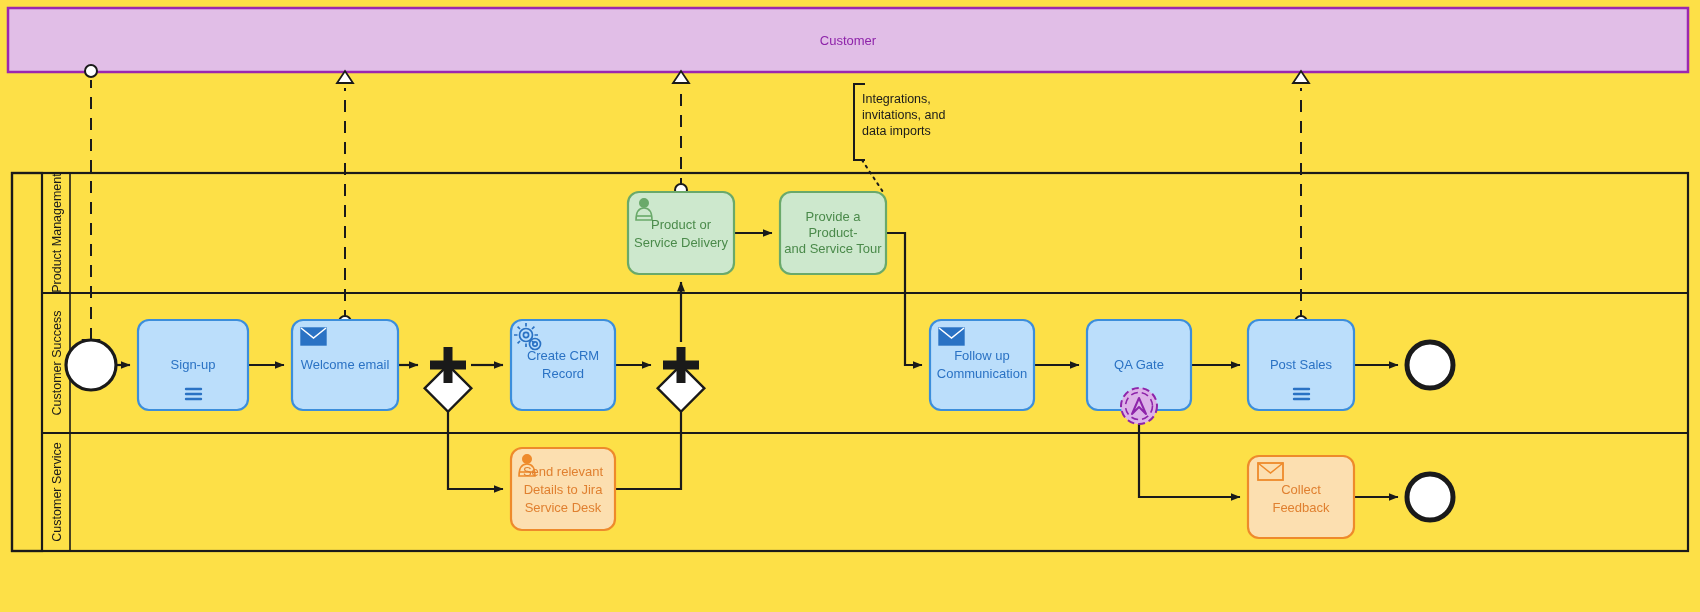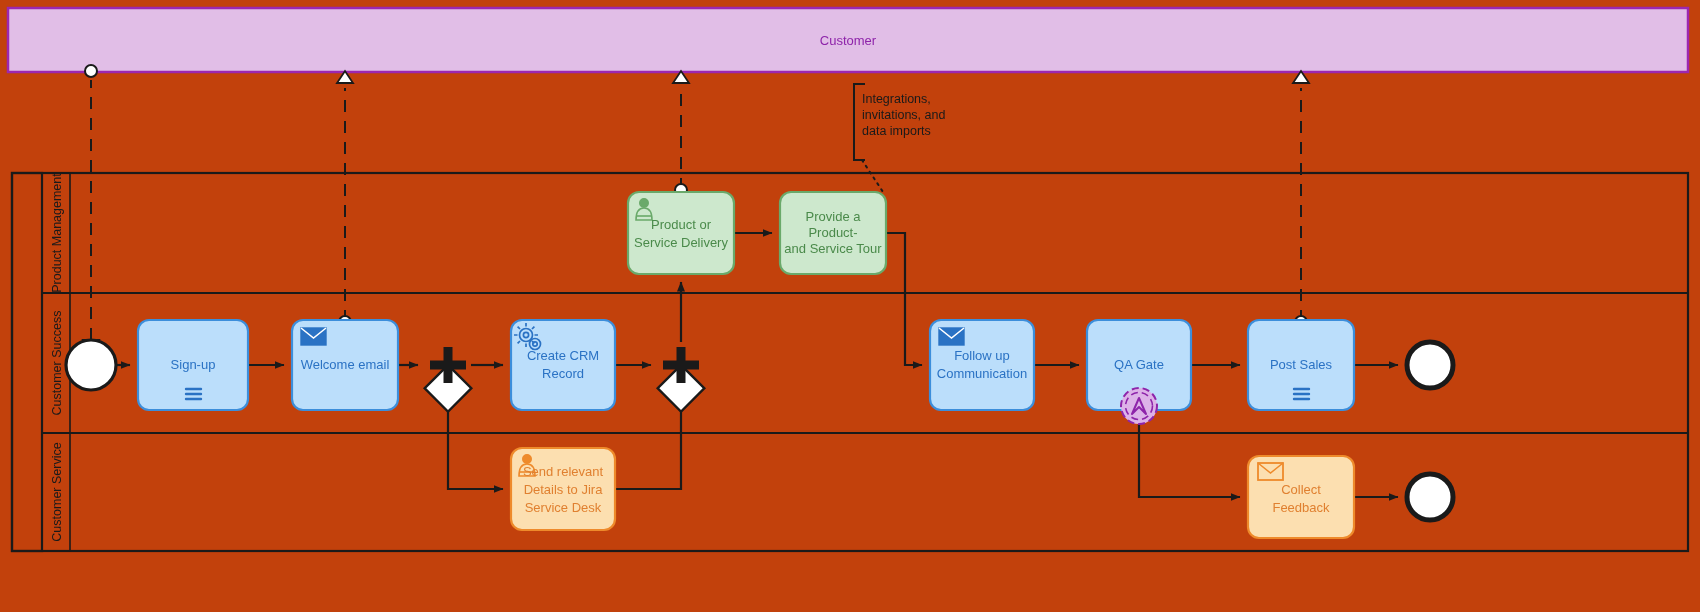--- a/index.html
+++ b/index.html
@@ -5,21 +5,21 @@
   html, body {
     margin: 0;
     padding: 0;
     background: #ffffff;
     font-family: "Liberation Sans", sans-serif;
   }
   #canvas {
     position: relative;
     width: 1700px;
     height: 612px;
-    background: #c2410c;
+    background: #fde047;
     overflow: hidden;
   }
   svg.layer {
     position: absolute;
     left: 0;
     top: 0;
     width: 1700px;
     height: 612px;
   }
   .lane-label {

